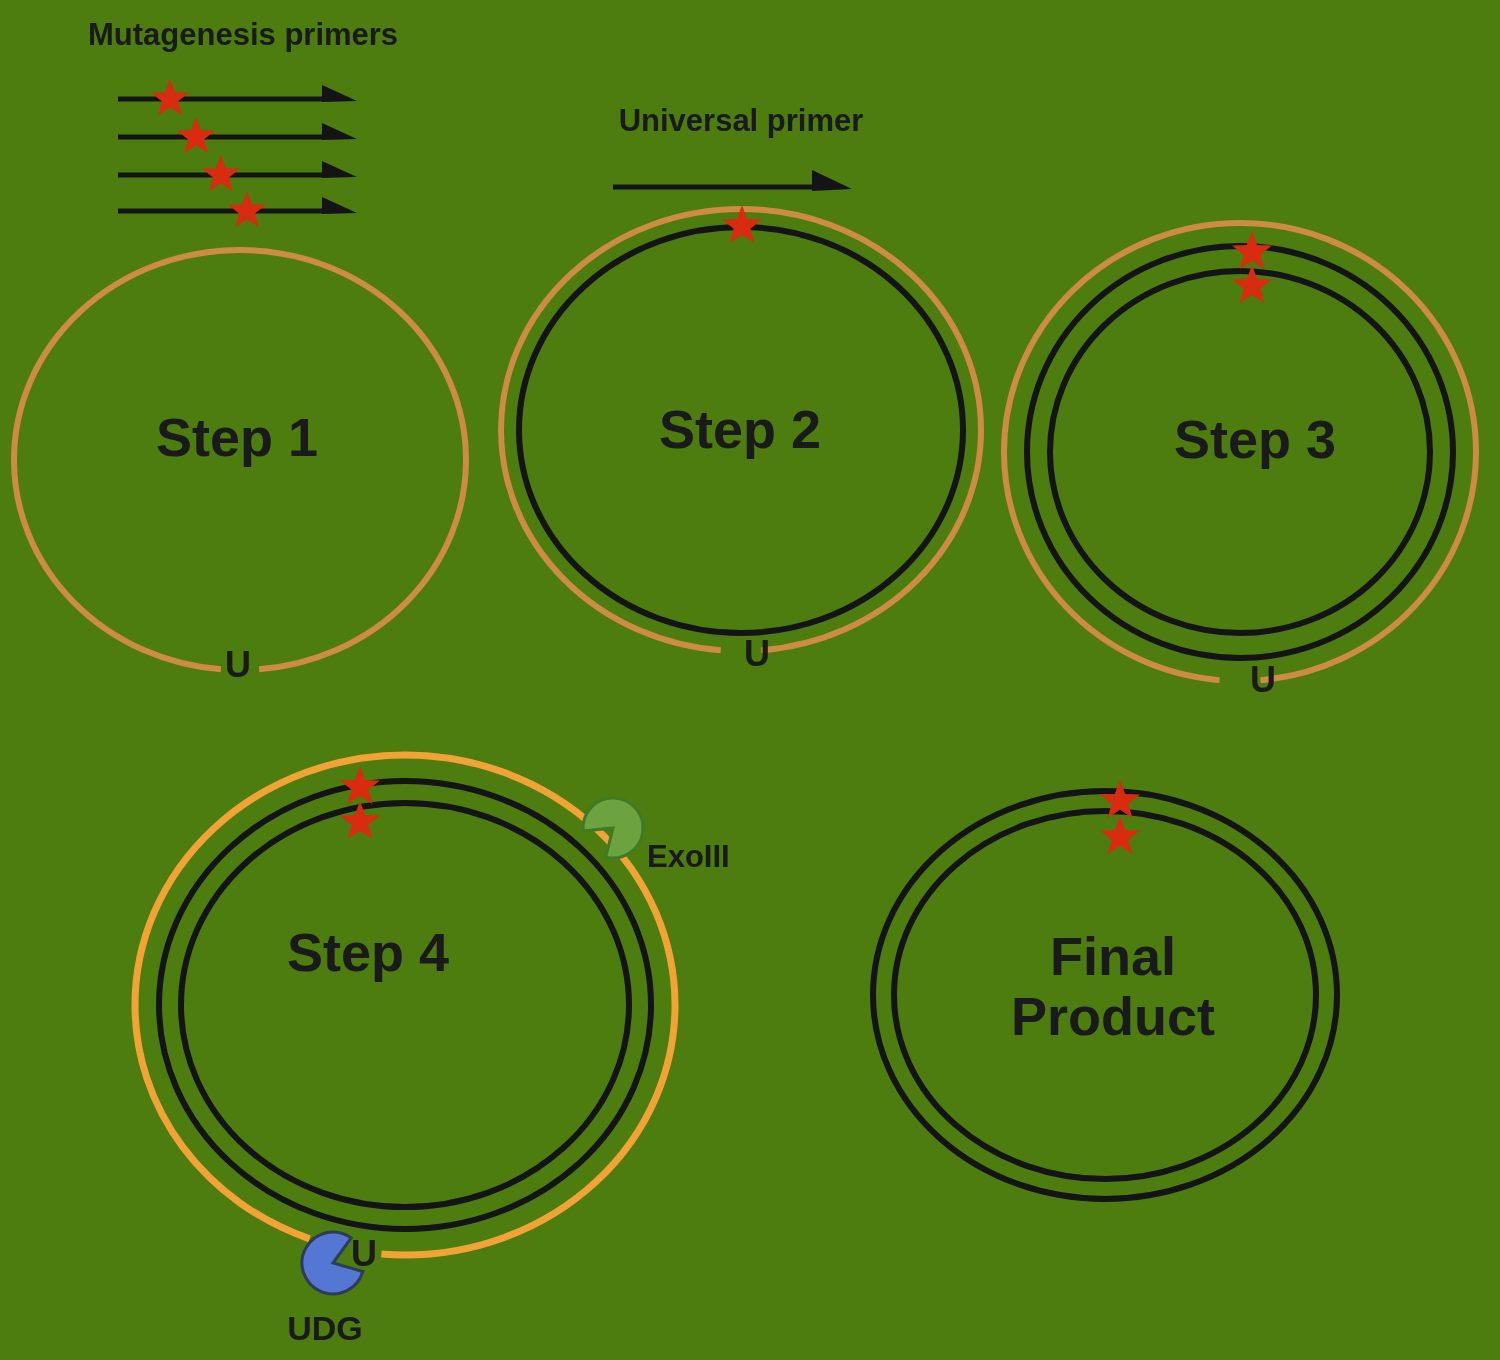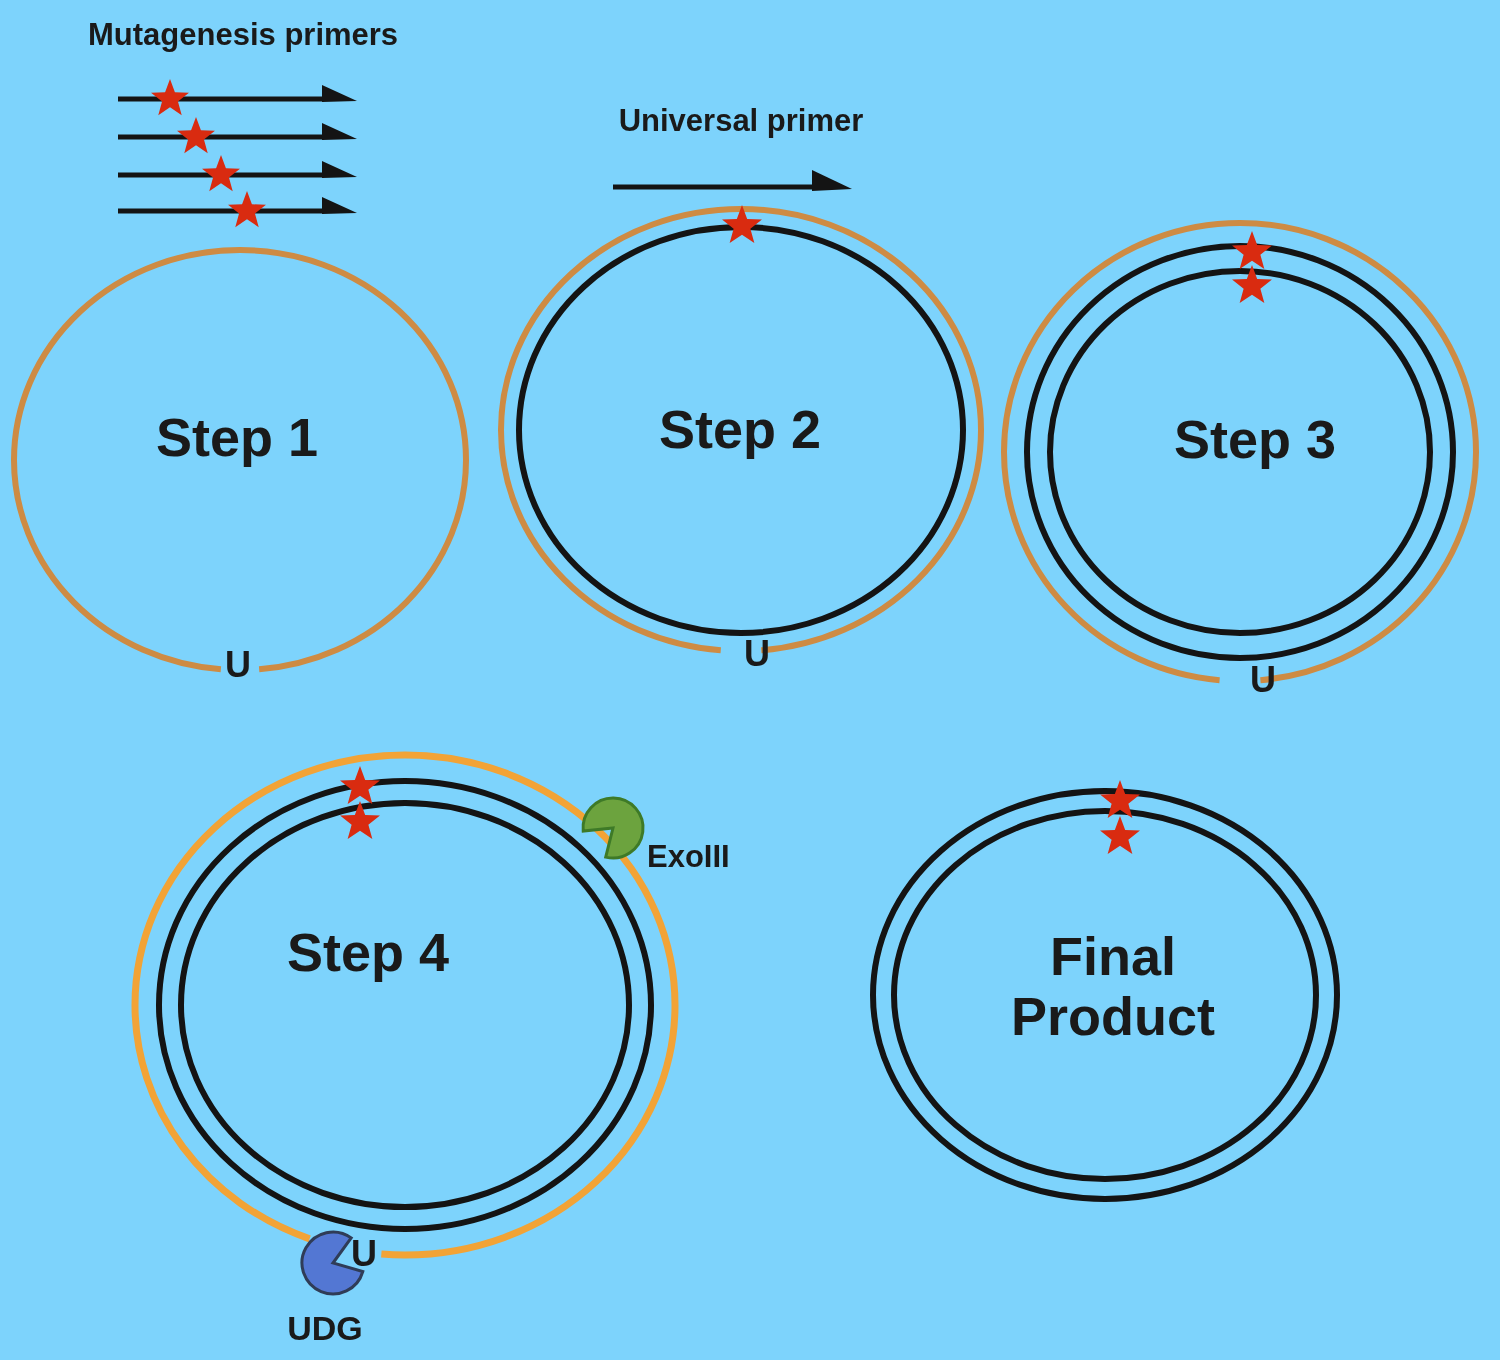--- a/index.html
+++ b/index.html
@@ -1,16 +1,16 @@
 <!DOCTYPE html>
 <html><head>
 <meta charset="utf-8">
 <style>
   html,body{margin:0;padding:0;background:#ffffff;}
-  .stage{position:relative;width:1500px;height:1360px;background:#7dd3fc;overflow:hidden;}
+  .stage{position:relative;width:1500px;height:1360px;background:#4d7c0f;overflow:hidden;}
   svg{display:block;}
   .strand{fill:none;}
   .lbl{font-family:"Liberation Sans", sans-serif;font-weight:700;fill:#1a1a1a;}
   .lbl-step{font-size:54px;text-anchor:middle;}
   .lbl-final{font-size:54px;text-anchor:middle;}
   .lbl-cap{font-size:31px;}
   .lbl-cap-mid{font-size:31px;text-anchor:middle;}
   .lbl-u{font-size:36px;text-anchor:middle;}
   .lbl-enzyme{font-size:31px;}
   .lbl-udg{font-size:34px;text-anchor:middle;}

